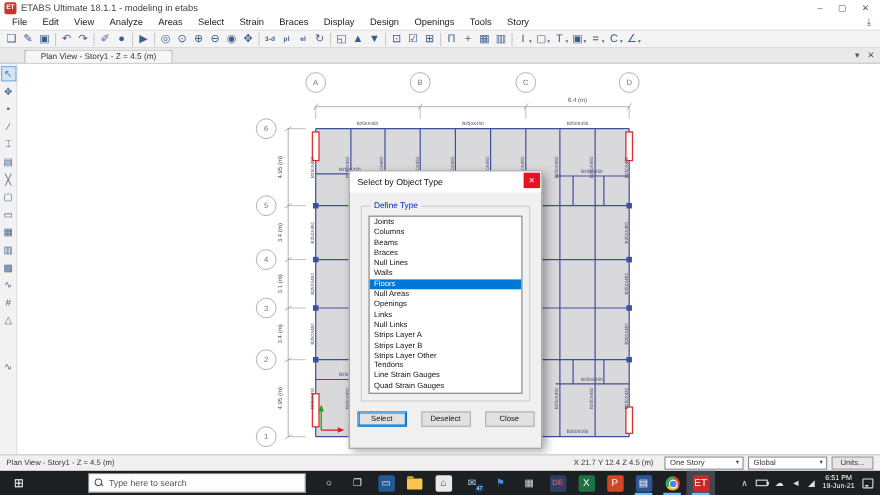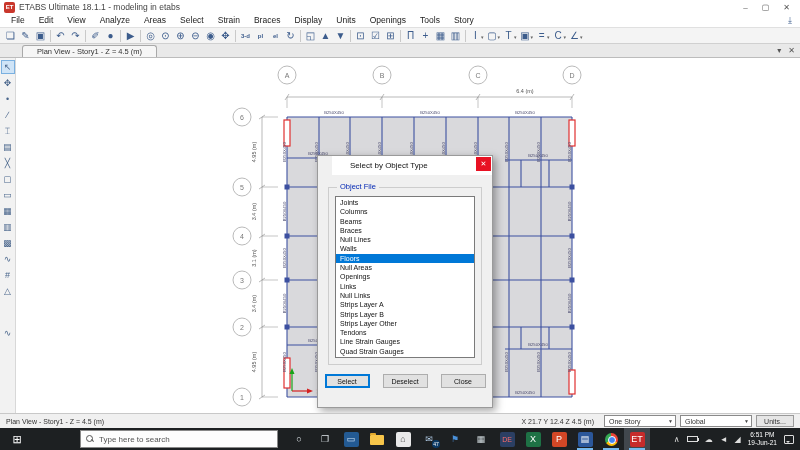--- a/index.html
+++ b/index.html
@@ -44,22 +44,22 @@
     color:#4a668c; font-size:9px; border:1px solid transparent; }
   .st-ico.active { background:#cfe4f7; border:1px solid #7ab0e0; }
   .st-gap { height:26px; }
 
   .canvas { position:absolute; left:16px; top:0; width:784px; height:355px; background:#fff; overflow:hidden; }
   .canvas svg text { font-family:"Liberation Sans", sans-serif; }
 
   
   .dialog { position:absolute; left:317px; top:97px; width:176px; height:253px; background:#f0f0f0;
     border:1px solid #9a9a9a; box-shadow:3px 3px 8px rgba(0,0,0,.35); }
-  .dlg-title { height:19px; background:#fff; display:flex; align-items:center; padding-left:18px;
-    font-size:8px; color:#111; position:relative;margin-left:14px; }
+  .dlg-title { height:19px; background:#fff; display:flex; align-items:center; padding-left:7px;
+    font-size:8px; color:#111; position:relative; }
   .dlg-close { position:absolute; right:1px; top:1px; width:15px; height:14px; background:#e81123;
     color:#fff; font-size:7px; display:flex; align-items:center; justify-content:center; }
   .dlg-group { position:absolute; left:10px; right:10px; top:31px; height:178px;
     border:1px solid #cdcdcd; }
   .dlg-group-label { position:absolute; top:-6px; left:8px; background:#f0f0f0; padding:0 3px;
     font-size:7.5px; color:#0026b3; }
   .listbox { position:absolute; left:6px; right:6px; top:8px; bottom:6px; background:#fff;
     border:1px solid #7a7a7a; overflow:hidden; padding-top:1px; }
   .list-item { font-size:7px; color:#111; line-height:9.3px; padding-left:4px; white-space:nowrap; }
   .list-item.selected { background:#0078d7; color:#fff; }
@@ -134,21 +134,21 @@
   <div class="menubar" id="menubar">
       <div class="menu-item">File</div>
       <div class="menu-item">Edit</div>
       <div class="menu-item">View</div>
       <div class="menu-item">Analyze</div>
       <div class="menu-item">Areas</div>
       <div class="menu-item">Select</div>
       <div class="menu-item">Strain</div>
       <div class="menu-item">Braces</div>
       <div class="menu-item">Display</div>
-      <div class="menu-item">Units</div>
+      <div class="menu-item">Design</div>
       <div class="menu-item">Openings</div>
       <div class="menu-item">Tools</div>
       <div class="menu-item">Story</div>
     </div>
 
   <div class="toolbar" id="toolbar">
       <div class="tb-ico">❏</div>
       <div class="tb-ico">✎</div>
       <div class="tb-ico">▣</div>
       <div class="tb-sep"></div>
@@ -369,21 +369,21 @@
           <text x="396.5" y="94" font-size="4.2" fill="#4a4a6e" text-anchor="middle" transform="rotate(-90 396.5 94)">B250X450</text>
           <text x="428.5" y="94" font-size="4.2" fill="#4a4a6e" text-anchor="middle" transform="rotate(-90 428.5 94)">B250X450</text>
         </svg></div>
 
     <div class="dialog">
       <div class="dlg-title">
         <span>Select by Object Type</span>
         <div class="dlg-close">✕</div>
       </div>
       <div class="dlg-group">
-        <div class="dlg-group-label">Object File</div>
+        <div class="dlg-group-label">Define Type</div>
         <div class="listbox" id="objtype-list">
             <div class="list-item">Joints</div>
             <div class="list-item">Columns</div>
             <div class="list-item">Beams</div>
             <div class="list-item">Braces</div>
             <div class="list-item">Null Lines</div>
             <div class="list-item">Walls</div>
             <div class="list-item selected">Floors</div>
             <div class="list-item">Null Areas</div>
             <div class="list-item">Openings</div>

